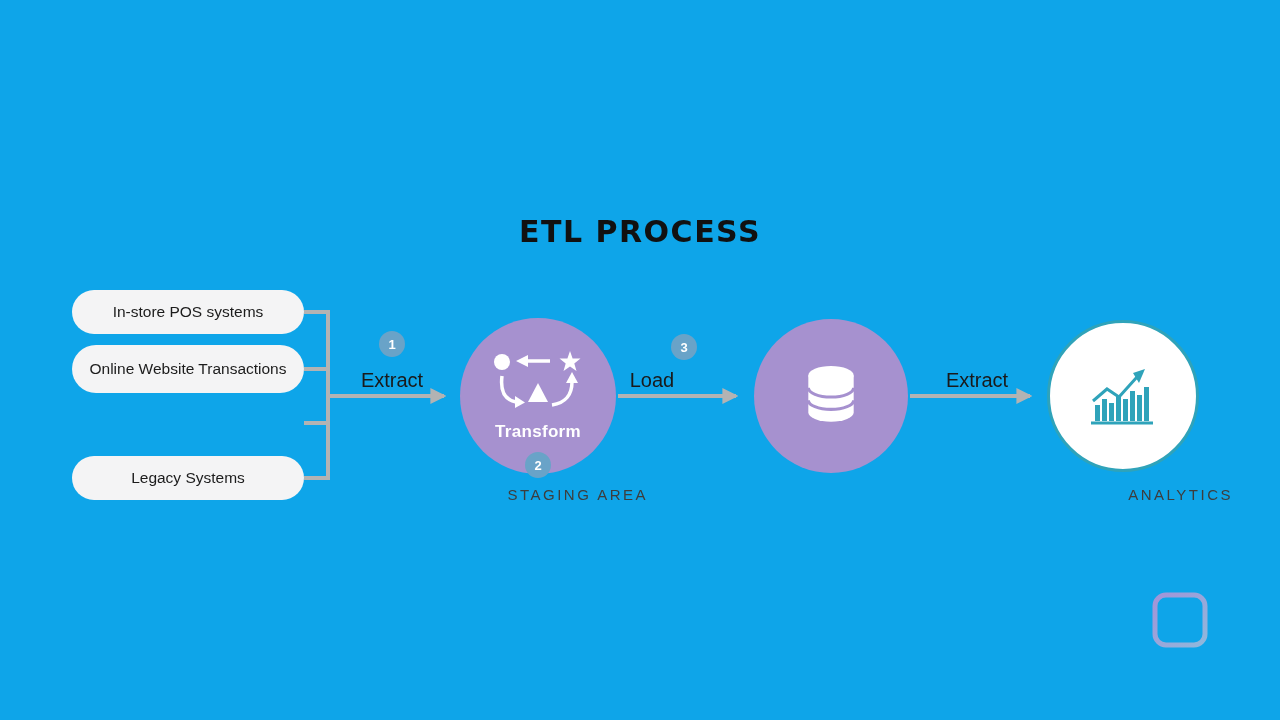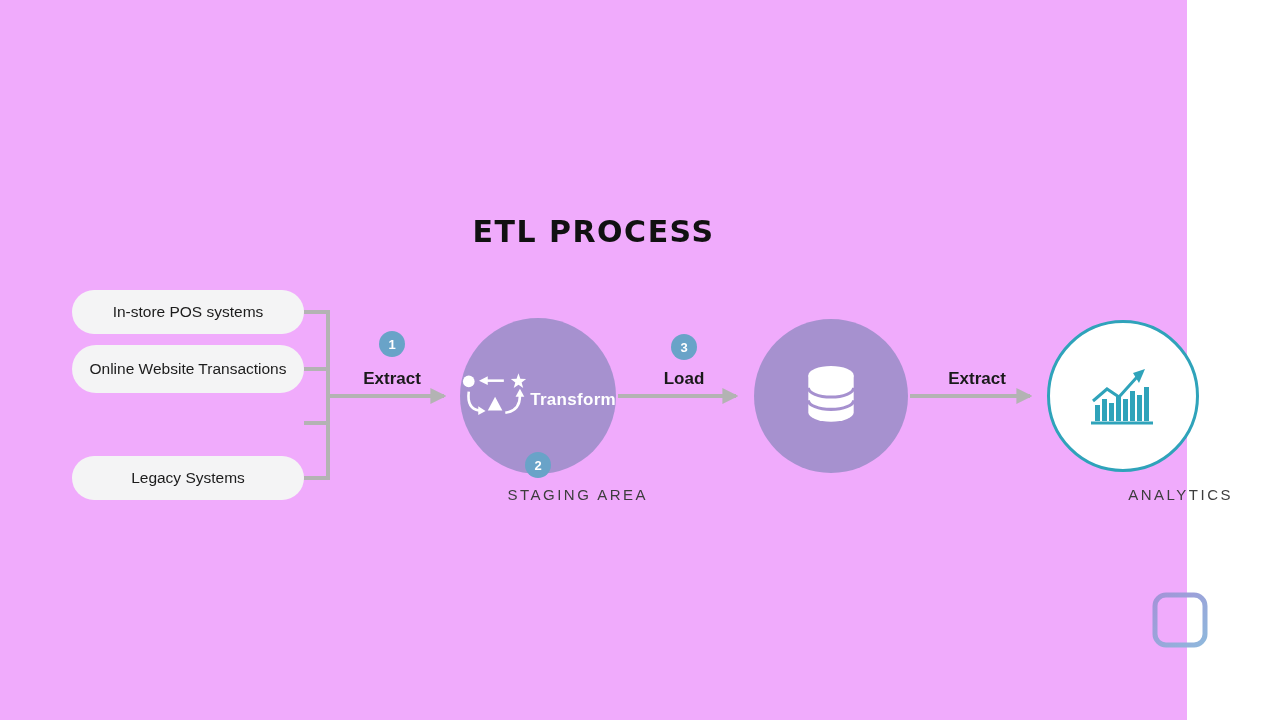--- a/index.html
+++ b/index.html
@@ -7,21 +7,21 @@
     --badge-blue:#69a3c8;
     --teal:#2fa3ba;
     --line-gray:#b3b3b3;
     --pill-bg:#f4f4f5;
     --text-dark:#1c1c1c;
     --label-gray:#3d3d3d;
   }
   *{margin:0;padding:0;box-sizing:border-box;}
   html,body{width:1280px;height:720px;background:#ffffff;overflow:hidden;
     font-family:"Liberation Sans", sans-serif;}
-  .canvas{position:relative;width:1187px;height:720px;background:#f0abfc;}
+  .canvas{position:relative;width:1280px;height:720px;background:#0ea5e9;}
 
   .title{
     position:absolute;left:0;right:0;top:214px;text-align:center;
     font-family:"DejaVu Sans", sans-serif;
     font-size:30px;font-weight:800;letter-spacing:1.5px;color:#111;
   }
 
   
   .pill{
     position:absolute;left:72px;width:232px;background:var(--pill-bg);
@@ -42,30 +42,30 @@
     position:absolute;width:26px;height:26px;border-radius:50%;
     background:var(--badge-blue);color:#fff;font-size:13px;font-weight:bold;
     display:flex;align-items:center;justify-content:center;
   }
   .badge-1{left:379px;top:331px;}
   .badge-2{left:525px;top:452px;z-index:3;}
   .badge-3{left:671px;top:334px;}
 
   .step-label{
     position:absolute;width:120px;text-align:center;
-    font-size:17px;font-weight:bold;color:#1a1a1a;
+    font-size:20px;font-weight:normal;color:#1a1a1a;
   }
   .step-extract{left:332px;top:369px;}
-  .step-load{left:624px;top:369px;}
+  .step-load{left:592px;top:369px;}
   .step-analyze{left:917px;top:369px;}
 
   
   .node{
     position:absolute;border-radius:50%;
-    display:flex;flex-direction:row;align-items:center;justify-content:center;
+    display:flex;flex-direction:column;align-items:center;justify-content:center;
   }
   .node-staging{left:460px;top:318px;width:156px;height:156px;background:var(--purple);z-index:2;}
   .node-warehouse{left:754px;top:319px;width:154px;height:154px;background:var(--purple);z-index:2;}
   .node-analytics{left:1047px;top:320px;width:152px;height:152px;background:#fff;
     border:3px solid var(--teal);z-index:2;}
 
   .transform-label{
     color:#fff;font-size:17px;font-weight:bold;letter-spacing:.3px;margin-top:8px;
   }
 

